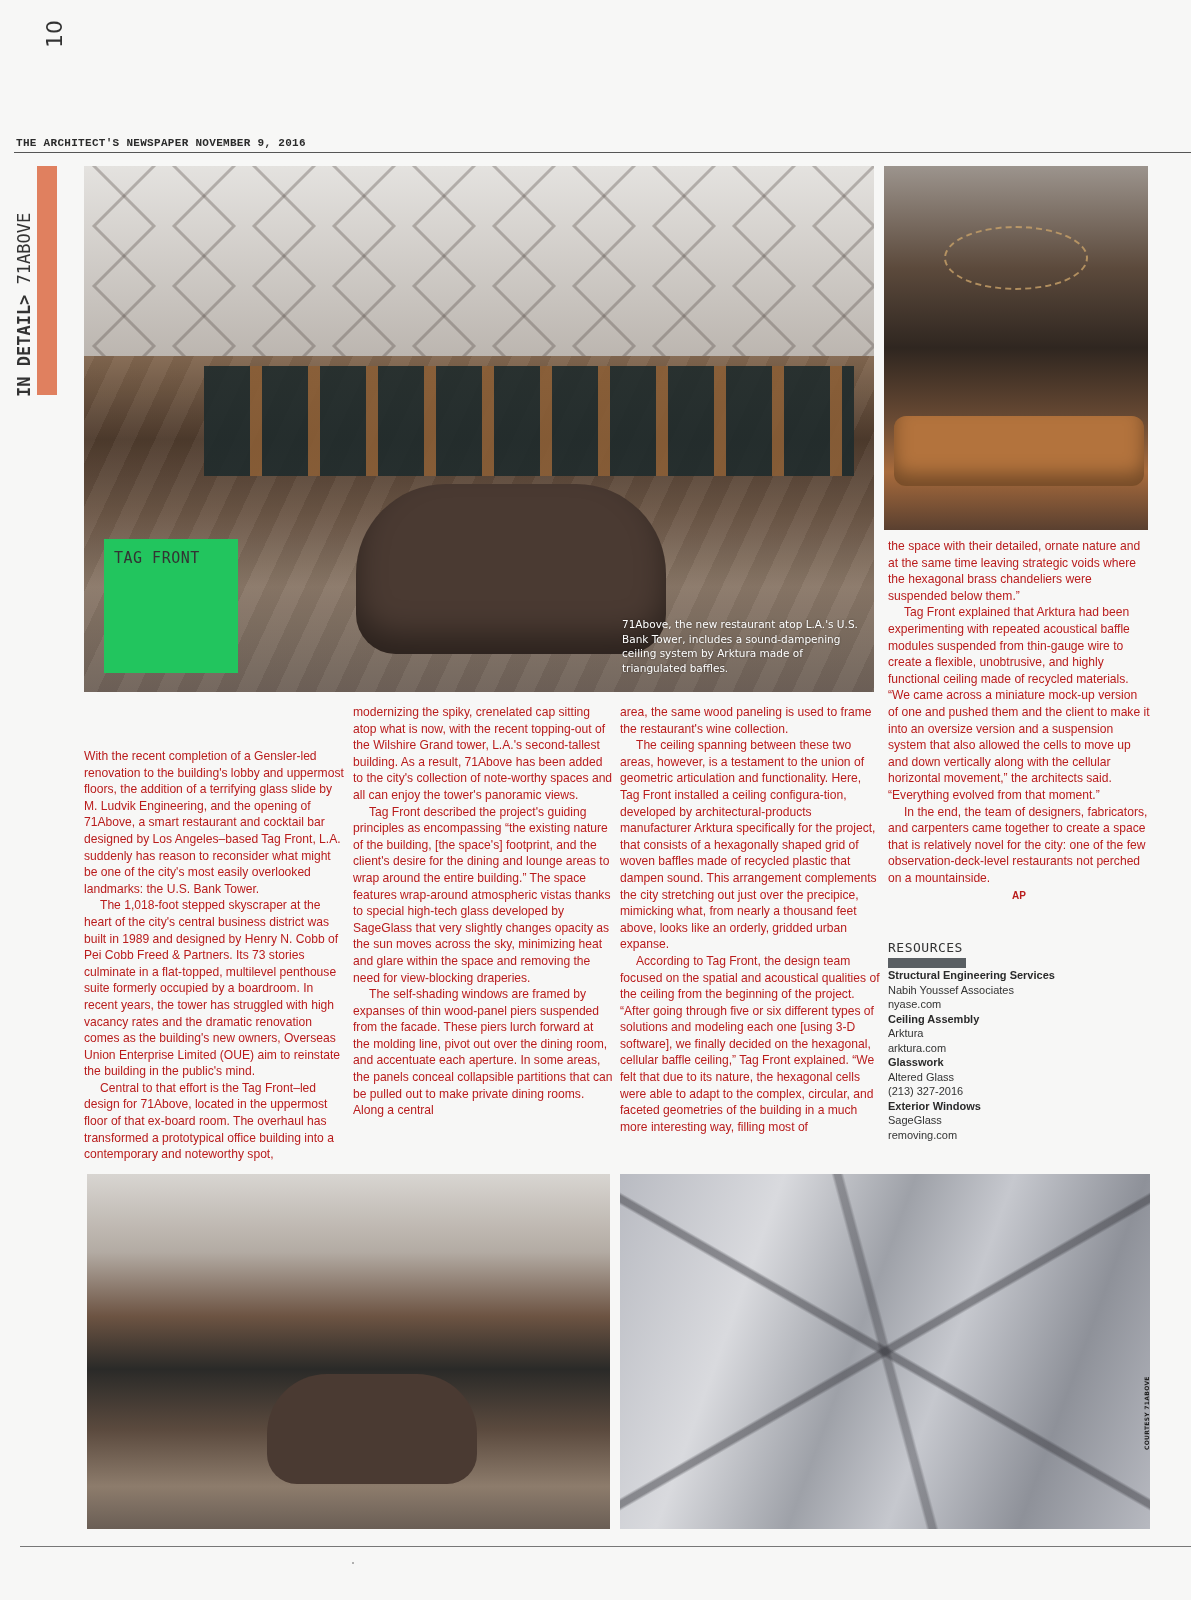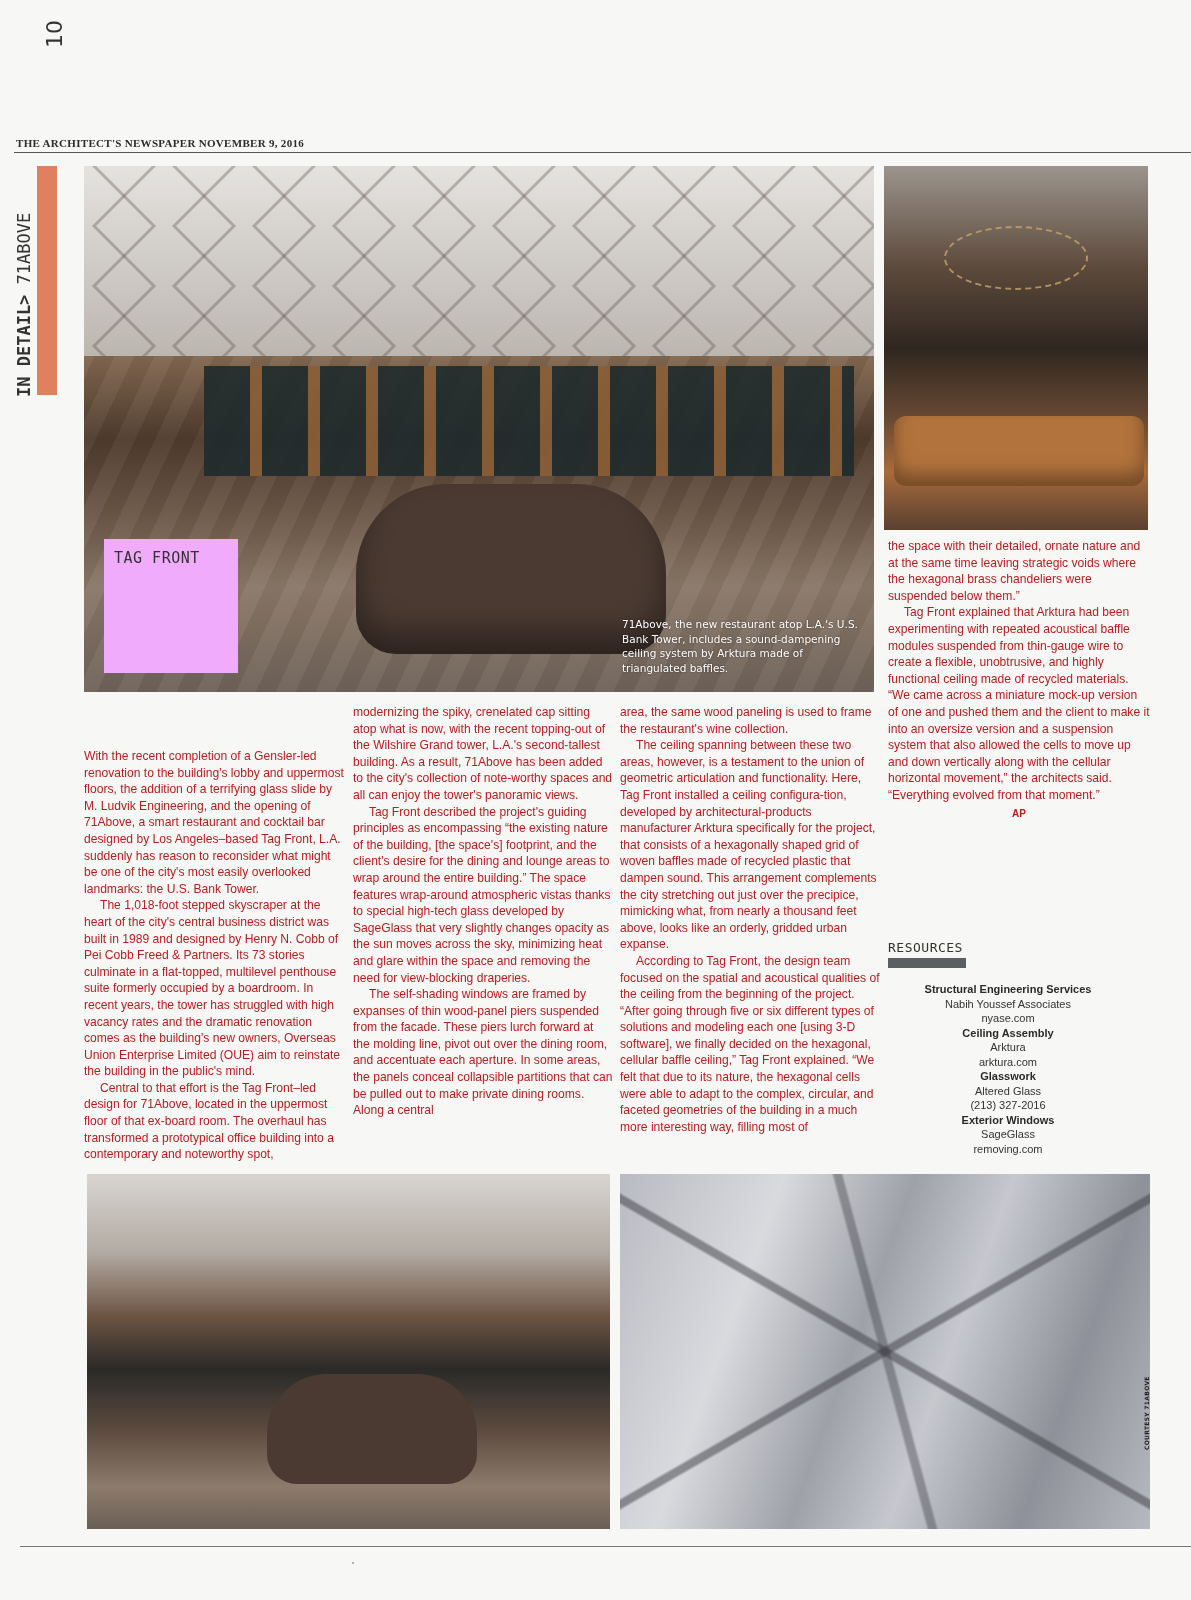--- a/index.html
+++ b/index.html
@@ -12,21 +12,21 @@
     position: absolute; left: 40px; top: 14px; width: 30px; height: 40px;
     font-family: "DejaVu Sans", sans-serif; font-size: 22px; color: #333;
     transform: rotate(-90deg); transform-origin: center; text-align: center; line-height: 40px;
   }
   .masthead {
     position: absolute; left: 14px; top: 136px; right: 0;
     border-bottom: 1px solid #555; height: 16px;
   }
   .masthead-text {
     position: absolute; left: 2px; top: 1px; font-size: 11px; font-weight: bold;
-    letter-spacing: 0.3px; color: #2b2b2b; font-family: Liberation Serif, serif;
+    letter-spacing: 0.3px; color: #2b2b2b; font-family: Liberation Mono, monospace;
   }
   .section-label {
     position: absolute; left: 14px; top: 165px; width: 20px; height: 232px;
   }
   .section-label-text {
     position: absolute; left: -106px; top: 106px; width: 232px; height: 20px;
     transform: rotate(-90deg); transform-origin: center;
     font-family: "DejaVu Sans Mono", monospace; font-size: 17px; line-height: 20px;
     color: #333; white-space: nowrap; text-align: left;
   }
@@ -54,21 +54,21 @@
   .photo-main .windows {
     position: absolute; left: 120px; top: 200px; width: 650px; height: 110px;
     background: repeating-linear-gradient(90deg, #1f2b2c 0 46px, #8a5e36 46px 58px);
     opacity: 0.9;
   }
   .photo-main .booth {
     position: absolute; left: 272px; top: 318px; width: 310px; height: 170px;
     border-radius: 90px 90px 40px 40px; background: #4a3a32; box-shadow: inset 0 -20px 30px rgba(0,0,0,0.4);
   }
   .tag-box {
-    position: absolute; left: 104px; top: 539px; width: 134px; height: 134px; background: #f0abfc;
+    position: absolute; left: 104px; top: 539px; width: 134px; height: 134px; background: #22c55e;
   }
   .tag-box-text {
     position: absolute; left: 10px; top: 10px; font-family: "DejaVu Sans Mono", monospace;
     font-size: 15px; letter-spacing: 0.5px; color: #333;
   }
   .caption {
     position: absolute; left: 622px; top: 617px; width: 240px;
     font-family: "DejaVu Sans", sans-serif; font-size: 10.5px; line-height: 14.5px; font-weight: normal;
     color: #ffffff; text-shadow: 0 0 2px rgba(0,0,0,0.5);
   }
@@ -121,21 +121,21 @@
   .resources {
     position: absolute; left: 888px; top: 940px; width: 240px;
   }
   .resources-title {
     font-family: "DejaVu Sans Mono", monospace; font-size: 13px; letter-spacing: 0.5px; color: #333;
   }
   .resources-bar {
     width: 78px; height: 10px; background: #5a5f63; margin-top: 3px;
   }
   .resources-list {
-    margin-top: 14px; font-size: 11px; line-height: 14.5px; color: #333; text-align: center;
+    font-size: 11px; line-height: 14.5px; color: #333;
   }
   .resources-list .cat { font-weight: bold; color: #2a2a2a; }
   .footer-rule {
     position: absolute; left: 20px; right: 0; top: 1546px; height: 1px; background: #777;
   }
   .dot { position: absolute; left: 352px; top: 1562px; width: 2px; height: 2px; background: #999; border-radius: 50%; }
 </style>
 </head>
 <body>
 
@@ -181,20 +181,21 @@
 
 <div class="column col3">
   <p>area, the same wood paneling is used to frame the restaurant's wine collection.</p>
   <p class="indent">The ceiling spanning between these two areas, however, is a testament to the union of geometric articulation and functionality. Here, Tag Front installed a ceiling configura-tion, developed by architectural-products manufacturer Arktura specifically for the project, that consists of a hexagonally shaped grid of woven baffles made of recycled plastic that dampen sound. This arrangement complements the city stretching out just over the precipice, mimicking what, from nearly a thousand feet above, looks like an orderly, gridded urban expanse.</p>
   <p class="indent">According to Tag Front, the design team focused on the spatial and acoustical qualities of the ceiling from the beginning of the project. “After going through five or six different types of solutions and modeling each one [using 3-D software], we finally decided on the hexagonal, cellular baffle ceiling,” Tag Front explained. “We felt that due to its nature, the hexagonal cells were able to adapt to the complex, circular, and faceted geometries of the building in a much more interesting way, filling most of</p>
 </div>
 
 <div class="column col4">
   <p>the space with their detailed, ornate nature and at the same time leaving strategic voids where the hexagonal brass chandeliers were suspended below them.”</p>
   <p class="indent">Tag Front explained that Arktura had been experimenting with repeated acoustical baffle modules suspended from thin-gauge wire to create a flexible, unobtrusive, and highly functional ceiling made of recycled materials. “We came across a miniature mock-up version of one and pushed them and the client to make it into an oversize version and a suspension system that also allowed the cells to move up and down vertically along with the cellular horizontal movement,” the architects said. “Everything evolved from that moment.”</p>
+  <p class="indent">In the end, the team of designers, fabricators, and carpenters came together to create a space that is relatively novel for the city: one of the few observation-deck-level restaurants not perched on a mountainside.</p>
   <p class="byline">AP</p>
 </div>
 
 <div class="resources">
   <div class="resources-title">RESOURCES</div>
   <div class="resources-bar"></div>
   <div class="resources-list">
     <div class="cat">Structural Engineering Services</div>
     <div>Nabih Youssef Associates</div>
     <div>nyase.com</div>

